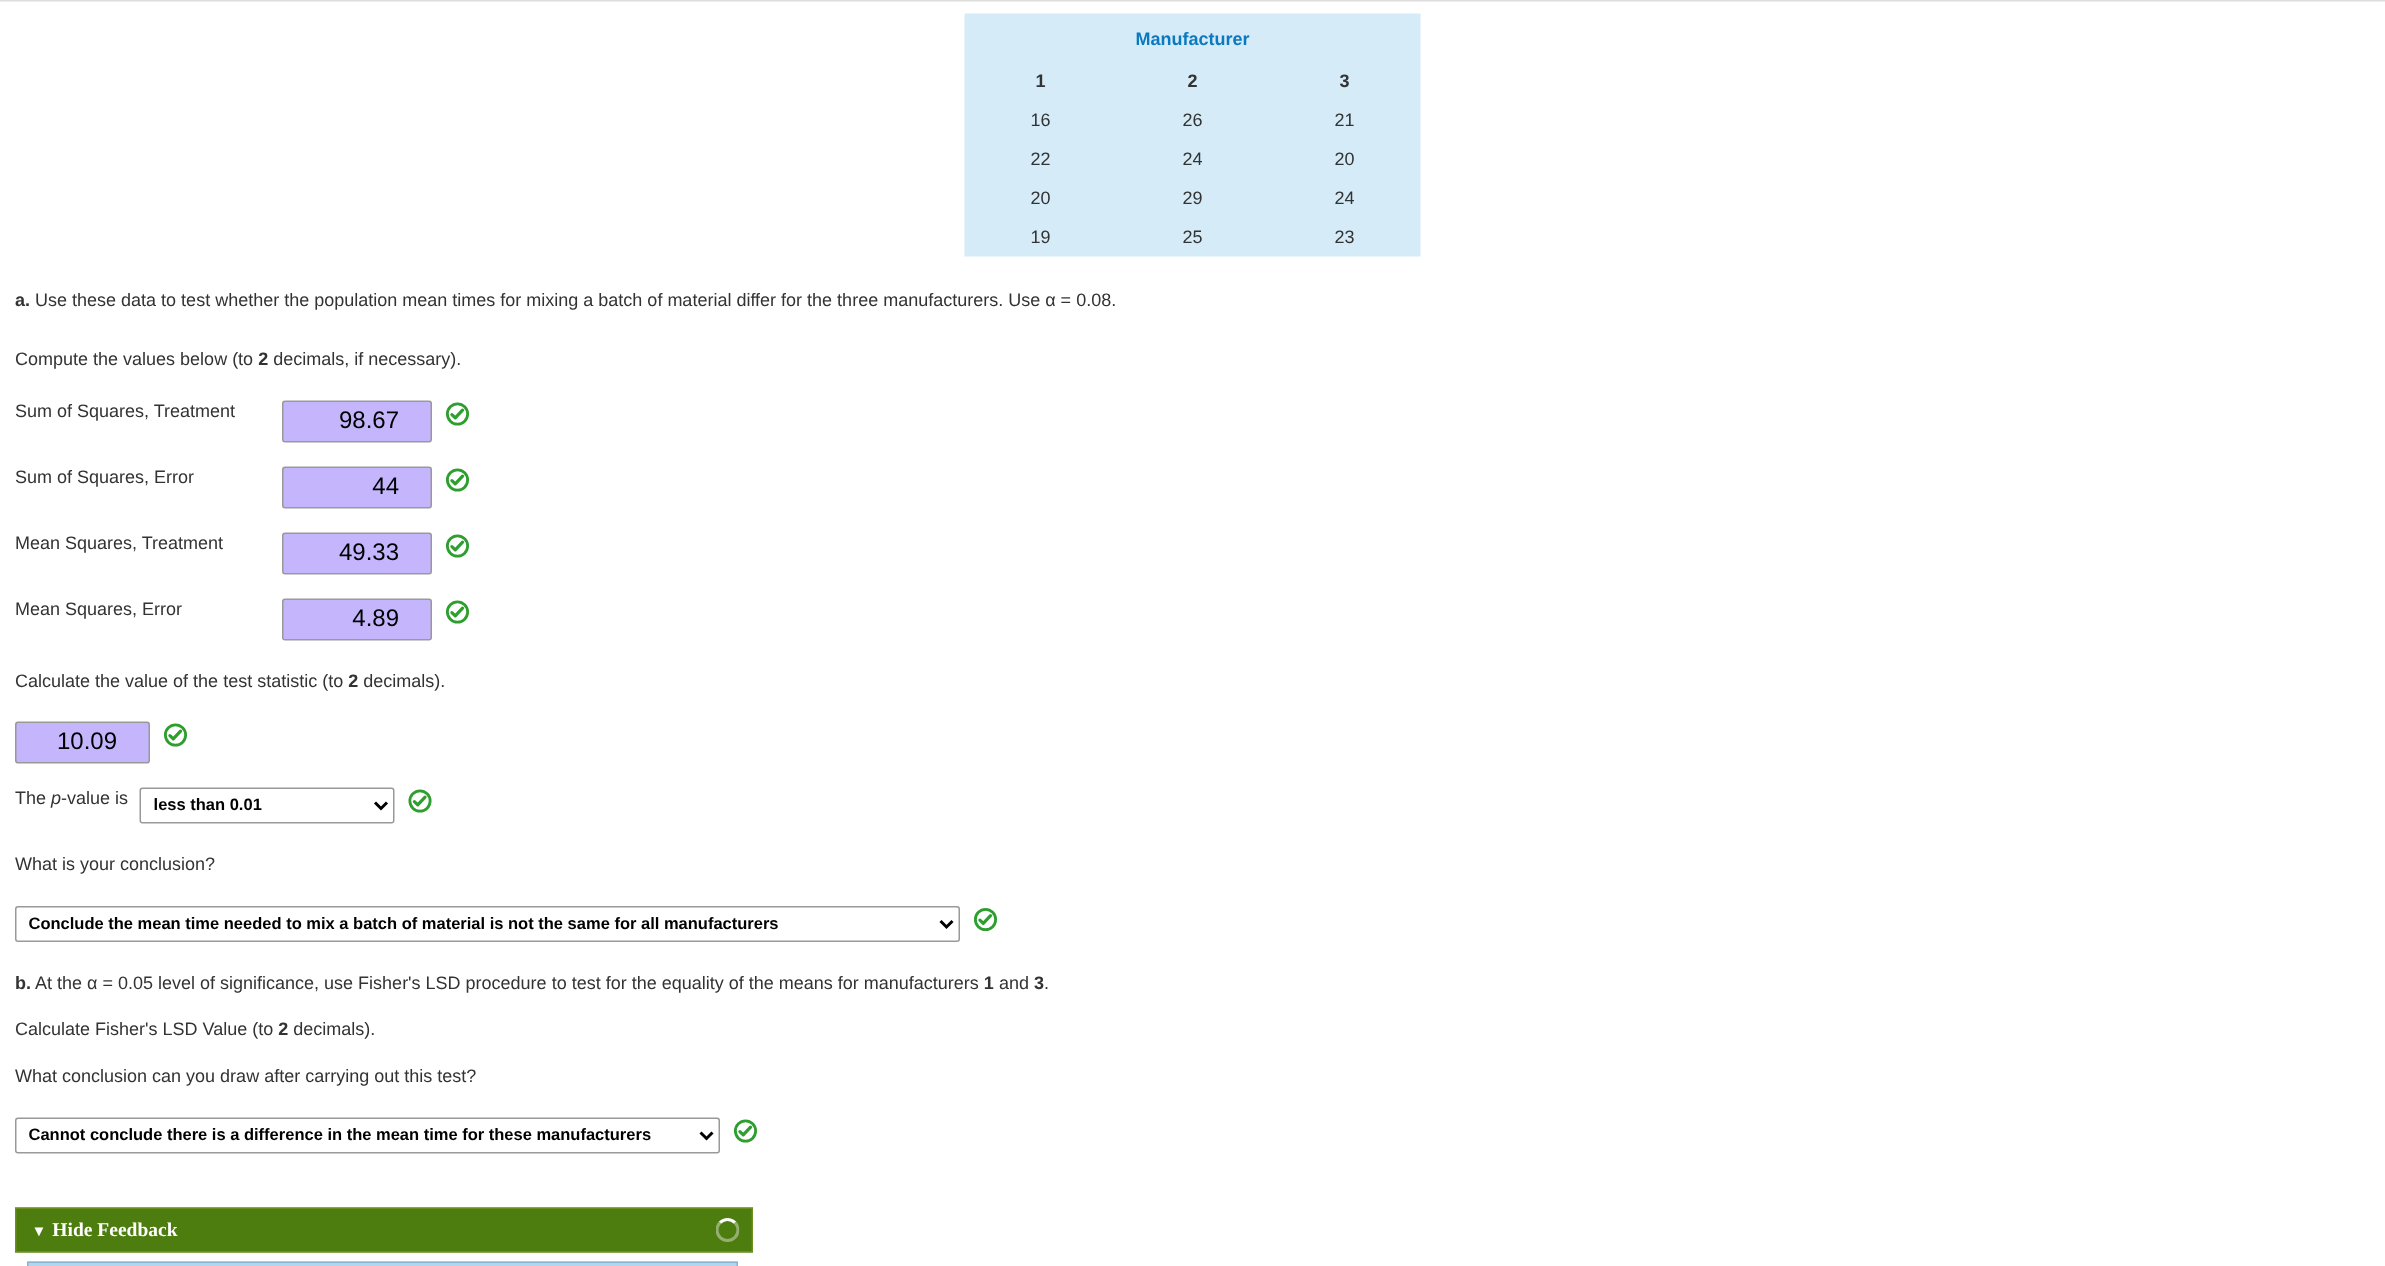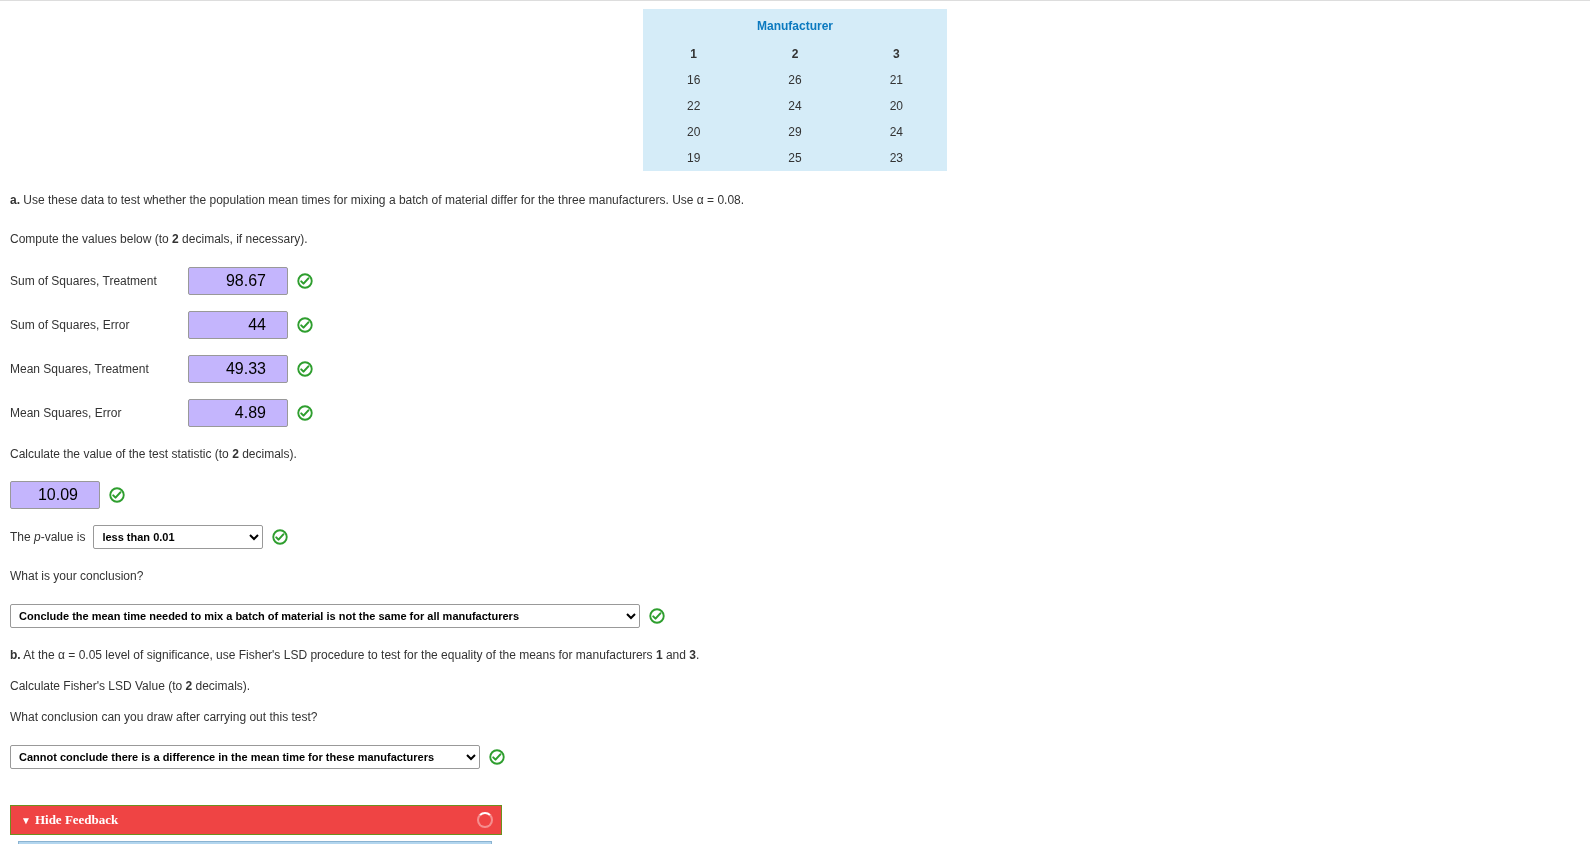--- a/index.html
+++ b/index.html
@@ -5,32 +5,32 @@
   html,body{margin:0;padding:0;font-family:Verdana,Geneva,sans-serif;font-size:12px;color:#333;background:#fff}
   body{width:1590px}
   .container{padding:8px 10px 30px 10px;border-top:1px solid #ddd}
   .prompt{font-size:12px;line-height:1.6;margin-bottom:14px}
   .data-table{margin:0 auto 18px auto;border-collapse:collapse;background:#d5ecf8}
   .data-table td,.data-table th{padding:6px 44px;text-align:center;font-size:12px}
   .data-table .hdr{color:#0b79bf;font-weight:bold;padding-top:10px;padding-bottom:8px}
   .data-table .colhdr td{font-weight:bold}
   .qline{margin:8px 0;line-height:1.9}
   .sub{margin-top:16px}
-  .row{display:flex;align-items:center;margin:16px 0;gap:8px}
+  .row{display:flex;align-items:flex-start;margin:16px 0;gap:8px}
   .lbl{width:170px}
   input.box{height:22px;width:56px;text-align:right;padding:2px 21px;border:1px solid #999;border-radius:2px;background:#c4b5fd;font-family:inherit;font-size:16px}
   input.box.sm{width:46px}
   select.sel{height:24px;border:1px solid #999;border-radius:2px;background:#fff;font-family:Liberation Sans, sans-serif;font-size:11px;font-weight:bold;padding:2px 4px}
   select.sel.wide{width:630px}
   select.sel.med{width:305px}
   select.sel.smw{width:170px}
   .chk{width:18px;height:18px;display:inline-flex;align-items:center;justify-content:center}
   .chk svg{width:18px;height:18px}
   .xicon svg{width:18px;height:18px}
-  .feedback-bar{margin-top:36px;width:470px;background:#ef4444;color:#fff;padding:6px 10px;font-family:Georgia,serif;font-weight:bold;font-size:13px;position:relative;border:1px solid #6d8f1e}
+  .feedback-bar{margin-top:36px;width:470px;background:#4d7c0f;color:#fff;padding:6px 10px;font-family:Georgia,serif;font-weight:bold;font-size:13px;position:relative;border:1px solid #6d8f1e}
   .feedback-bar .tri{margin-right:4px;font-size:10px}
   .feedback-bar .spinner{position:absolute;right:8px;top:6px;width:12px;height:12px;border:2px solid rgba(255,255,255,.4);border-top-color:#fff;border-radius:50%}
   .feedback-body{width:448px;background:#b3d6ef;color:#2a3b55;padding:10px 12px;font-family:Georgia,serif;font-weight:bold;font-size:14px;margin:6px 0 0 8px;border:1px solid #8ab3d1}
   .bold{font-weight:bold}
   .ital{font-style:italic}
 </style>
 </head>
 <body>
 
 <div class="container">

